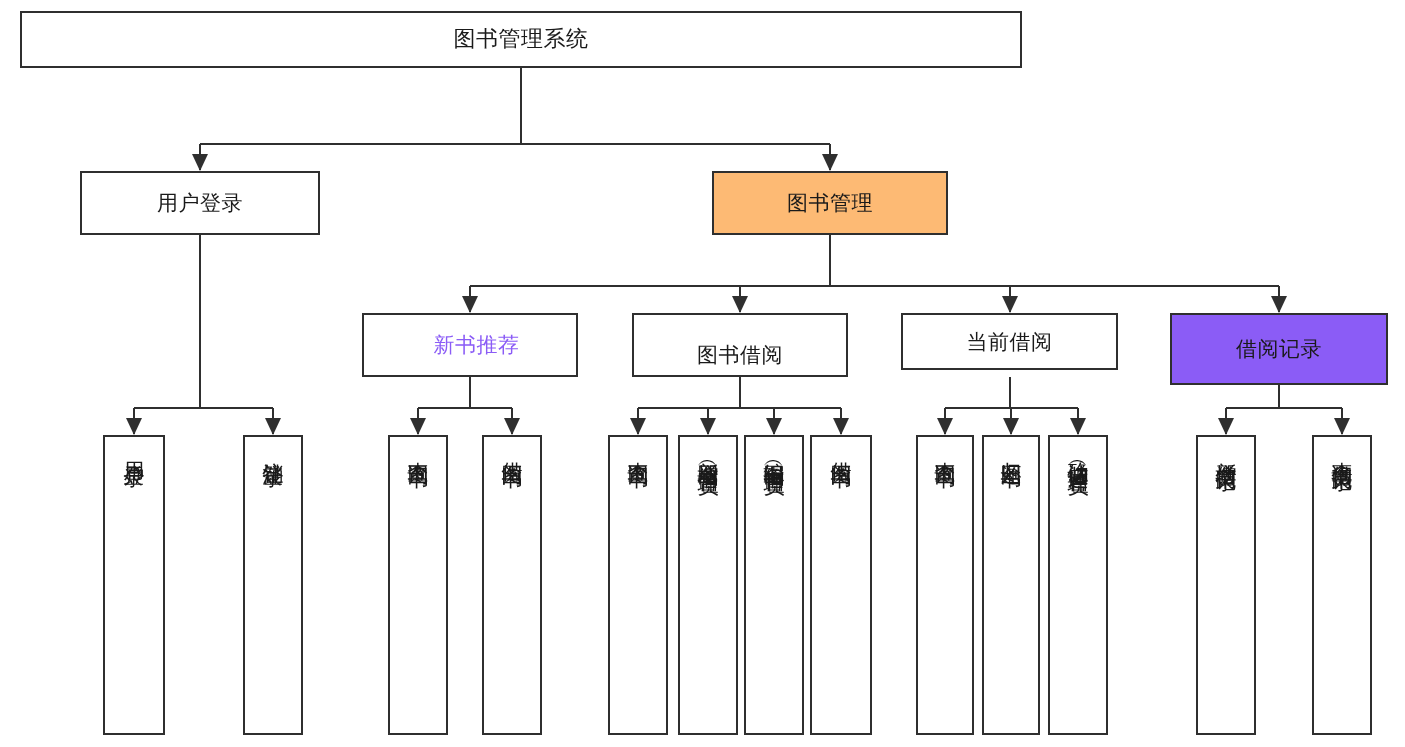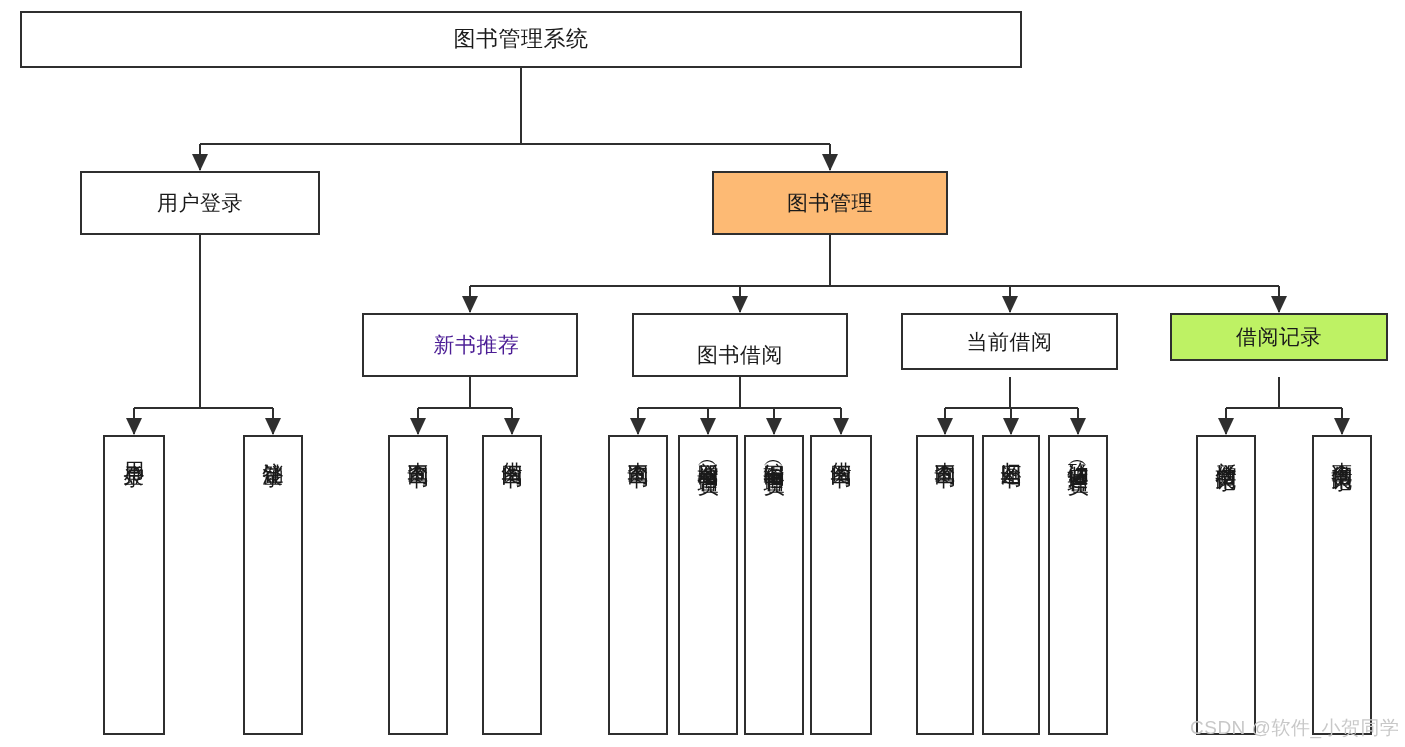--- a/index.html
+++ b/index.html
@@ -129,29 +129,29 @@
       <div class="node horizontal root" style="left: 20px; top: 11px; width: 1002px; height: 57px; border-color: rgb(47, 47, 47); background: rgb(255, 255, 255);">
         <span class="node-label" style="color: rgb(26, 26, 26);">图书管理系统</span>
       </div>
       <div class="node horizontal" style="left: 80px; top: 171px; width: 240px; height: 64px; border-color: rgb(47, 47, 47); background: rgb(255, 255, 255);">
         <span class="node-label" style="color: rgb(26, 26, 26);">用户登录</span>
       </div>
       <div class="node horizontal" style="left: 712px; top: 171px; width: 236px; height: 64px; border-color: rgb(47, 47, 47); background: #fdba74;">
         <span class="node-label" style="color: rgb(26, 26, 26);">图书管理</span>
       </div>
       <div class="node horizontal" style="left: 362px; top: 313px; width: 216px; height: 64px; border-color: rgb(47, 47, 47); background: rgb(255, 255, 255);">
-        <span class="node-label" style="color: #4c1d95; margin-left: 13px;">新书推荐</span>
+        <span class="node-label" style="color: #8b5cf6; margin-left: 13px;">新书推荐</span>
       </div>
       <div class="node horizontal" style="left: 632px; top: 313px; width: 216px; height: 64px; border-color: rgb(47, 47, 47); background: rgb(255, 255, 255);">
         <span class="node-label" style="color: rgb(26, 26, 26); margin-top: 20px;">图书借阅</span>
       </div>
       <div class="node horizontal" style="left: 901px; top: 313px; width: 217px; height: 57px; border-color: rgb(47, 47, 47); background: rgb(255, 255, 255);">
         <span class="node-label" style="color: rgb(26, 26, 26);">当前借阅</span>
       </div>
-      <div class="node horizontal" style="left: 1170px; top: 313px; width: 218px; height: 48px; border-color: rgb(47, 47, 47); background: #bef264;">
+      <div class="node horizontal" style="left: 1170px; top: 313px; width: 218px; height: 72px; border-color: rgb(47, 47, 47); background: #8b5cf6;">
         <span class="node-label" style="color: rgb(26, 26, 26);">借阅记录</span>
       </div>
       <div class="node vertical" style="left: 103px; top: 435px; width: 62px; height: 300px; border-color: rgb(47, 47, 47); background: rgb(255, 255, 255);">
         <span class="node-label" style="color: rgb(26, 26, 26);">用户登录</span>
       </div>
       <div class="node vertical" style="left: 243px; top: 435px; width: 60px; height: 300px; border-color: rgb(47, 47, 47); background: rgb(255, 255, 255);">
         <span class="node-label" style="color: rgb(26, 26, 26);">注销登录</span>
       </div>
       <div class="node vertical" style="left: 388px; top: 435px; width: 60px; height: 300px; border-color: rgb(47, 47, 47); background: rgb(255, 255, 255);">
         <span class="node-label" style="color: rgb(26, 26, 26);">查询图书</span>
@@ -180,14 +180,13 @@
       <div class="node vertical" style="left: 1048px; top: 435px; width: 60px; height: 300px; border-color: rgb(47, 47, 47); background: rgb(255, 255, 255);">
         <span class="node-label" style="color: rgb(26, 26, 26);">确认归还（管理员）</span>
       </div>
       <div class="node vertical" style="left: 1196px; top: 435px; width: 60px; height: 300px; border-color: rgb(47, 47, 47); background: rgb(255, 255, 255);">
         <span class="node-label" style="color: rgb(26, 26, 26);">新增借阅记录</span>
       </div>
       <div class="node vertical" style="left: 1312px; top: 435px; width: 60px; height: 300px; border-color: rgb(47, 47, 47); background: rgb(255, 255, 255);">
         <span class="node-label" style="color: rgb(26, 26, 26);">查询借阅记录</span>
       </div>
     </div>
-  <div class="watermark" style="left: 1190px; top: 715px; color: rgb(200, 200, 200);">CSDN @软件_小贺同学</div>
 </div>
 
 </body></html>

